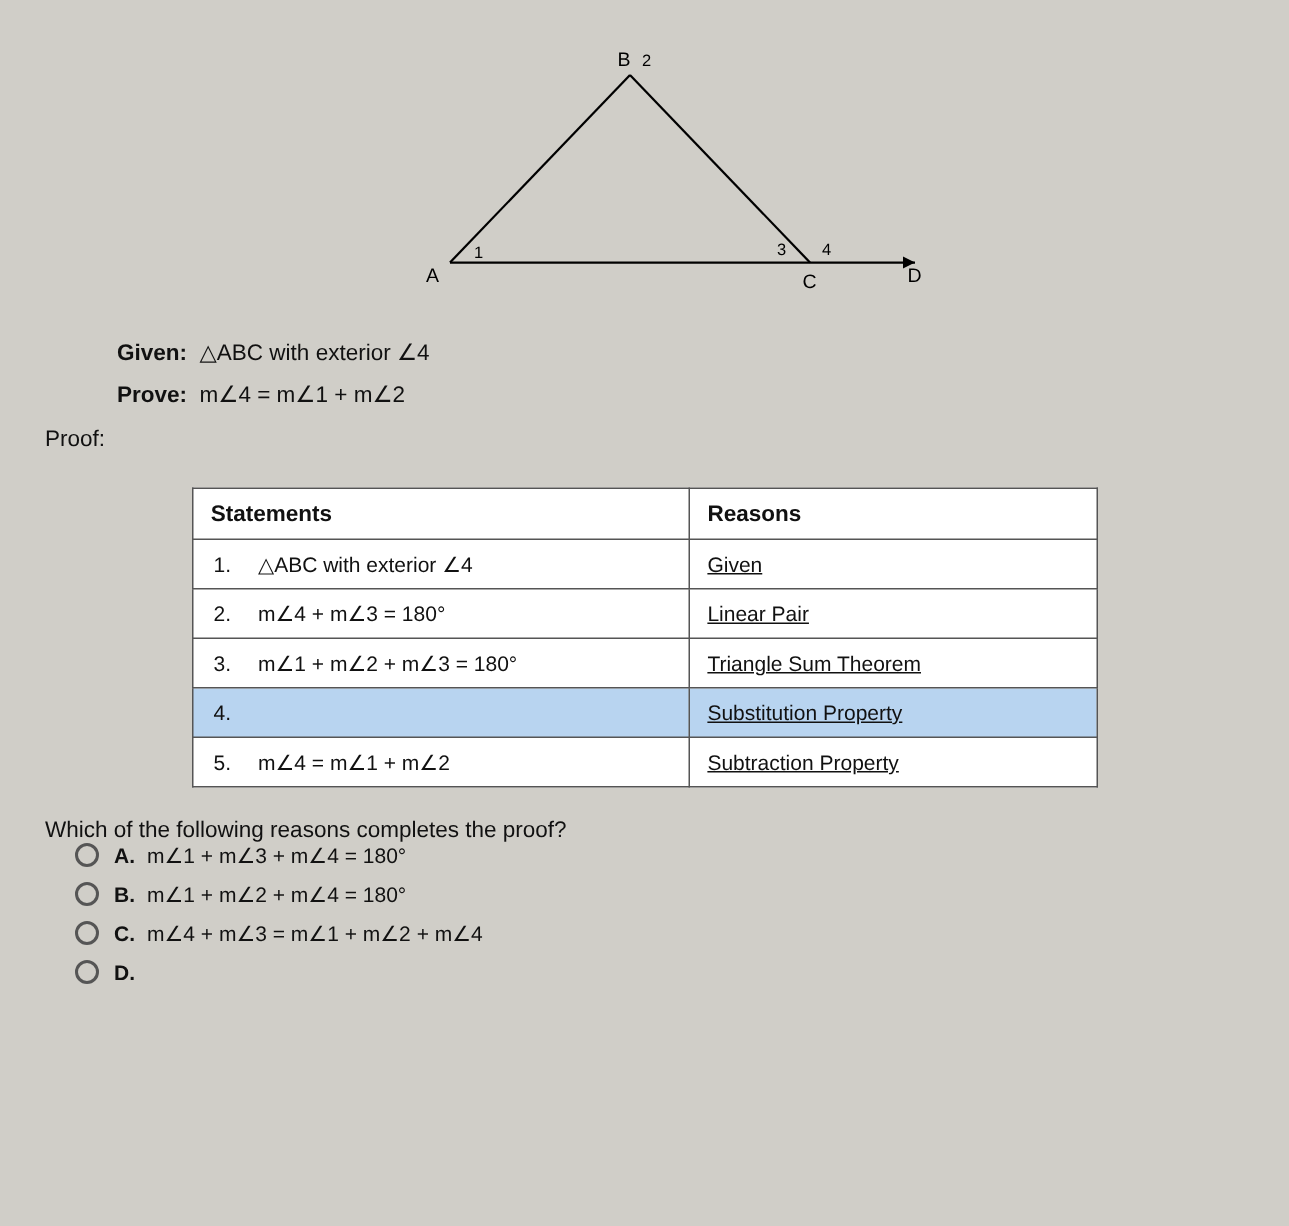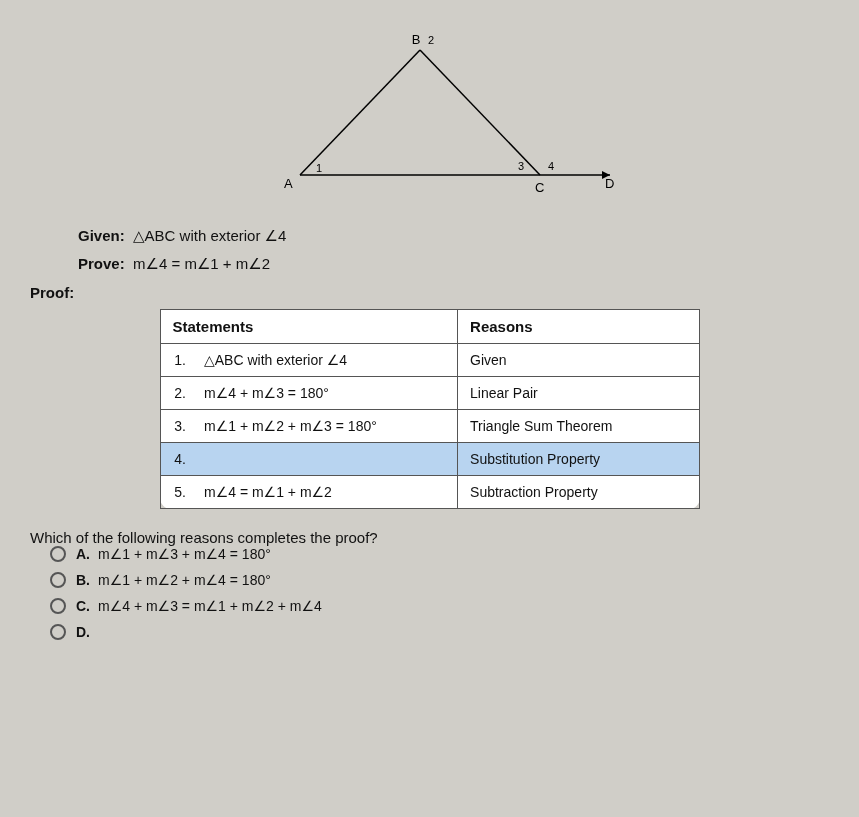--- a/index.html
+++ b/index.html
@@ -31,35 +31,34 @@
     }
     .given-section p {
       margin-bottom: 4px;
       line-height: 1.6;
     }
     .given-section p span.bold {
       font-weight: bold;
       margin-left: 48px;
     }
     .proof-label {
-      font-weight: bold;
+      font-weight: normal;
       font-size: 15px;
       padding-left: 10px;
-      margin-bottom: 8px;
+      margin-bottom: 24px;
     }
     .table-container {
       display: flex;
       justify-content: center;
       margin-bottom: 20px;
     }
     table.proof-table {
       border-collapse: collapse;
-      width: 540px;
+      width: 604px;
       background: white;
-      border-radius: 11px;
     }
     table.proof-table th, table.proof-table td {
       border: 1.5px solid #555;
       padding: 8px 12px;
       font-size: 14px;
       vertical-align: middle;
     }
     table.proof-table th {
       font-weight: bold;
       font-size: 15px;
@@ -73,20 +72,21 @@
       border-right: none;
       font-size: 14px;
       vertical-align: middle;
     }
     table.proof-table td.stmt {
       border-left: none;
       min-width: 220px;
     }
     table.proof-table td.reason {
       min-width: 200px;
+      text-decoration: underline;
     }
     .highlighted-row td {
       background: #b8d4f0;
     }
     .question-section {
       padding-left: 10px;
       font-size: 15px;
     }
     .options-section {
       padding-left: 30px;

